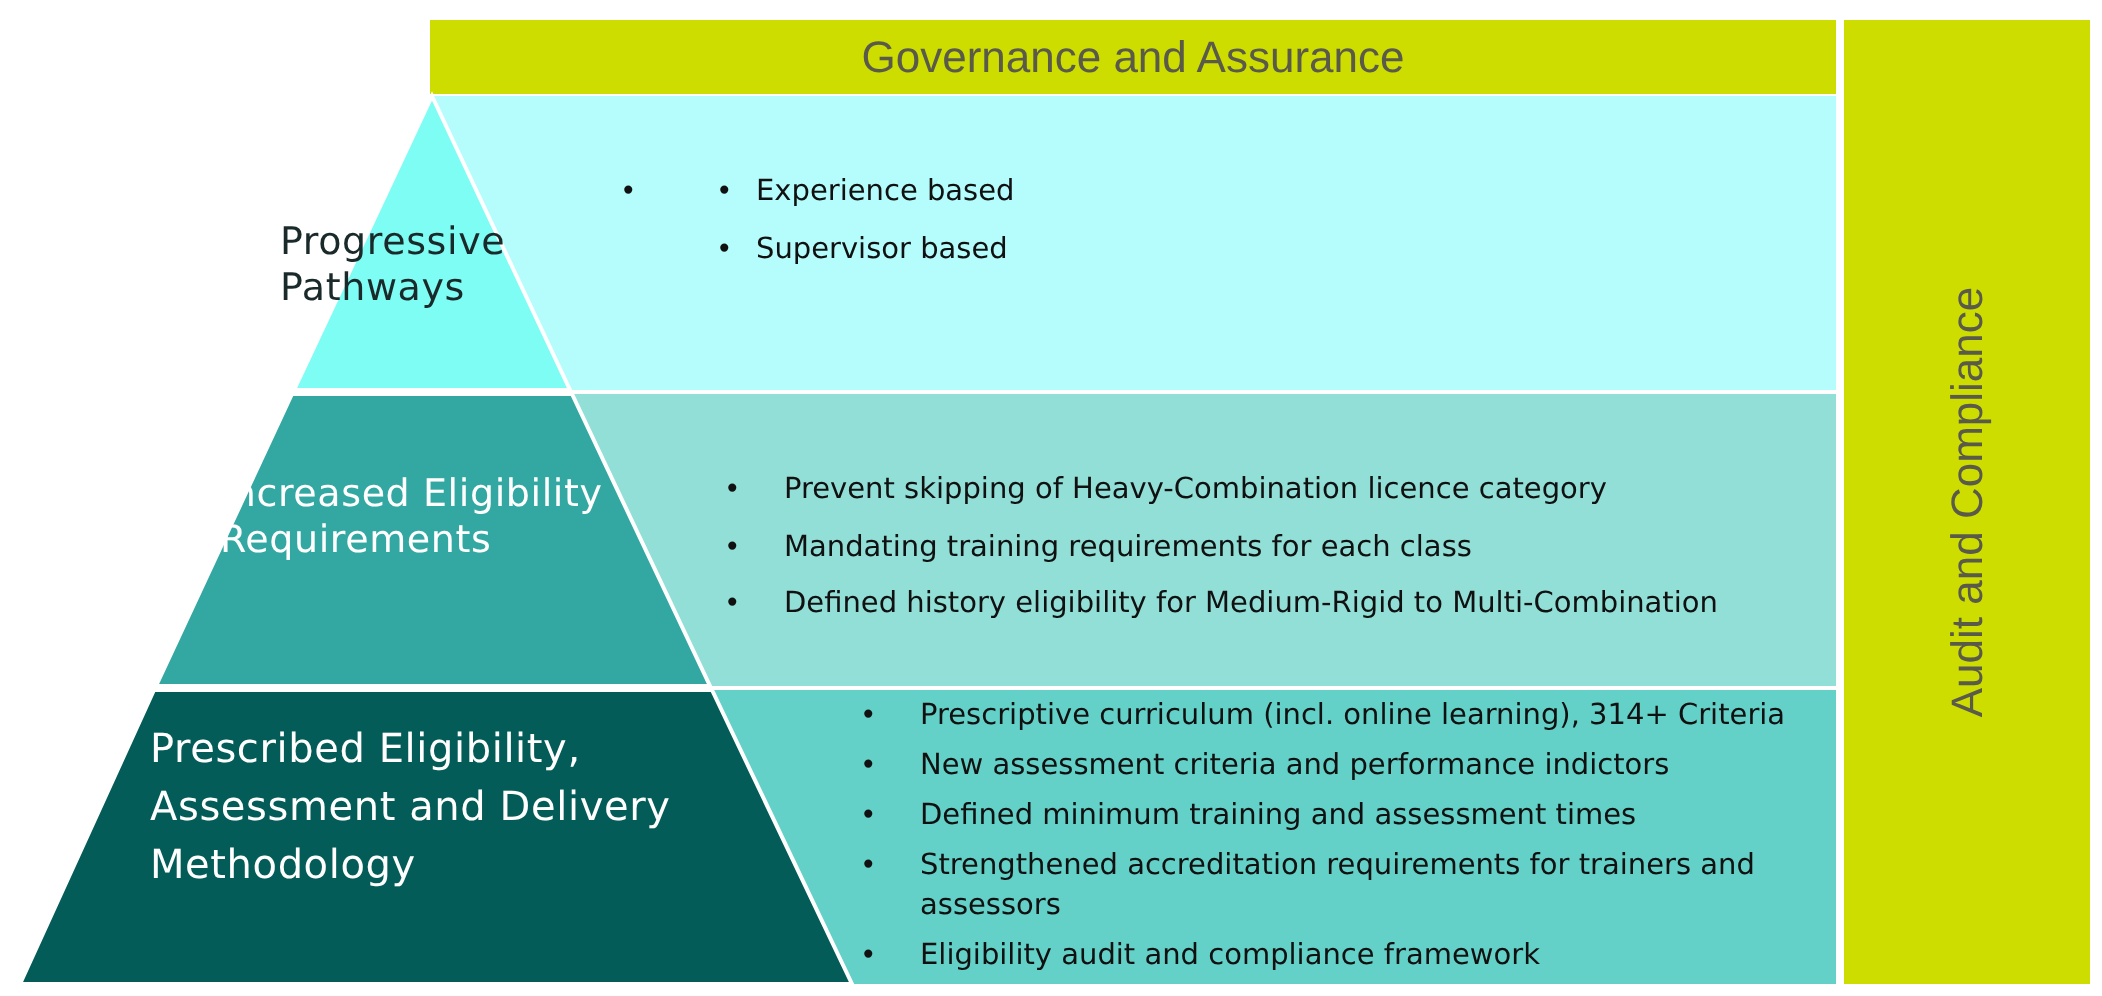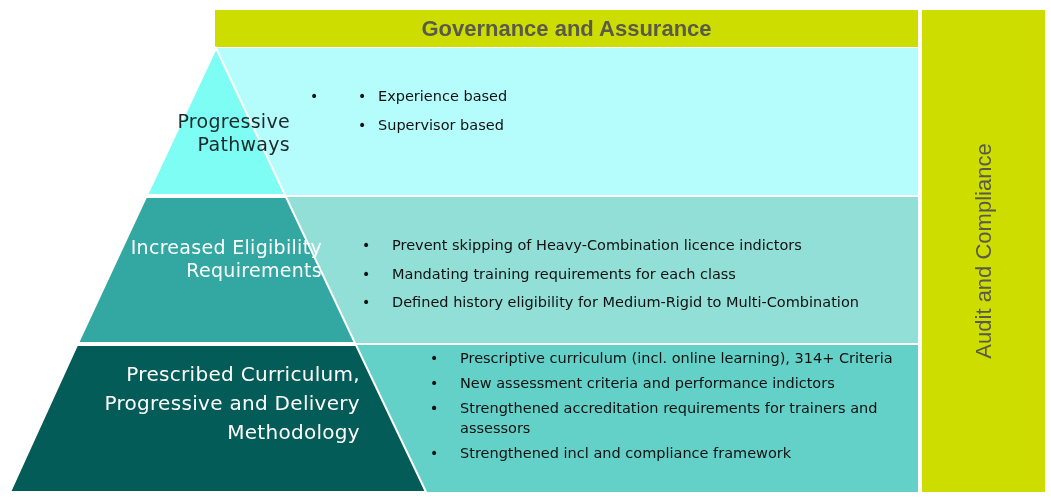--- a/index.html
+++ b/index.html
@@ -1,27 +1,27 @@
 <!DOCTYPE html>
 <html><head>
 <meta charset="utf-8">
 <style>
   html, body { margin:0; padding:0; background:#ffffff; }
   body { width:1051px; height:498px; position:relative; overflow:hidden; font-family:"DejaVu Sans", sans-serif; }
   .abs { position:absolute; }
   #gov-bar { left:215px; top:10px; width:703px; height:37px; background:#cedd00; display:flex; align-items:center; justify-content:center; }
-  #gov-bar span { font-family:"Liberation Sans", sans-serif; font-size:22px; color:#5a5a4a;font-weight:bold; }
+  #gov-bar span { font-family:"Liberation Sans", sans-serif; font-size:22px; color:#5a5a4a; }
   #audit-bar { left:922px; top:10px; width:123px; height:482px; background:#cedd00; }
   #audit-label { position:absolute; left:50%; top:50%; transform:translate(-50%,-50%) rotate(-90deg); white-space:nowrap; font-family:"Liberation Sans", sans-serif; font-size:22px; color:#5a5a4a; }
   .band { left:215px; width:703px; }
   #band1 { top:48px; height:147px; background:#b5fdfd; }
   #band2 { top:197px; height:146px; background:#91dfd7; }
   #band3 { top:345px; height:147px; background:#64d1c9; }
   svg#pyramid { left:0; top:0; }
-  .tier-label { text-align:right; line-height:1.2; font-size:19px; letter-spacing:0.3px; }
+  .tier-label { text-align:left; line-height:1.2; font-size:19px; letter-spacing:0.3px; }
   #lbl1 { left:140px; top:110px; width:150px; color:#1a2a2a; }
   #lbl2 { left:110px; top:236px; width:212px; color:#ffffff; }
   #lbl3 { left:75px; top:360px; width:285px; color:#ffffff; font-size:20px; line-height:1.45; }
   ul { margin:0; padding:0; list-style:none; }
   li { position:relative; color:#111; font-size:14.5px; }
   li .dot { position:absolute; left:0; top:0; font-size:14px; }
   #list1 { left:310px; top:82px; width:560px; }
   #list1 li { padding-left:20px; line-height:29px; }
   #list1 li.sub { margin-left:48px; }
   #list2 { left:362px; top:231px; width:550px; }
@@ -45,33 +45,33 @@
 <div id="band3" class="abs band"></div>
 
 <svg id="pyramid" class="abs" width="1051" height="498">
   <polygon points="216,48 285,195 147,195" fill="#7efdf5" stroke="#ffffff" stroke-width="2"></polygon>
   <polygon points="146,197 286,197 355,343 78,343" fill="#33a8a2" stroke="#ffffff" stroke-width="2"></polygon>
   <polygon points="77,345 356,345 426,492 10,492" fill="#035c57" stroke="#ffffff" stroke-width="2"></polygon>
 </svg>
 
 <div id="lbl1" class="abs tier-label">Progressive Pathways</div>
 <div id="lbl2" class="abs tier-label">Increased Eligibility Requirements</div>
-<div id="lbl3" class="abs tier-label">Prescribed Curriculum, Progressive and Delivery Methodology</div>
+<div id="lbl3" class="abs tier-label">Prescribed Eligibility, Assessment and Delivery Methodology</div>
 
 <ul id="list1" class="abs">
   <li><span class="dot">•</span></li>
   <li class="sub"><span class="dot">•</span><span>Experience based</span></li>
   <li class="sub"><span class="dot">•</span><span>Supervisor based</span></li>
 </ul>
 
 <ul id="list2" class="abs">
-  <li><span class="dot">•</span><span>Prevent skipping of Heavy-Combination licence indictors</span></li>
+  <li><span class="dot">•</span><span>Prevent skipping of Heavy-Combination licence category</span></li>
   <li><span class="dot">•</span><span>Mandating training requirements for each class</span></li>
   <li><span class="dot">•</span><span>Defined history eligibility for Medium-Rigid to Multi-Combination</span></li>
 </ul>
 
 <ul id="list3" class="abs">
   <li><span class="dot">•</span><span>Prescriptive curriculum (incl. online learning), 314+ Criteria</span></li>
   <li><span class="dot">•</span><span>New assessment criteria and performance indictors</span></li>
-  <li><span class="dot">•</span></li>
+  <li><span class="dot">•</span><span>Defined minimum training and assessment times</span></li>
   <li><span class="dot">•</span><span>Strengthened accreditation requirements for trainers and assessors</span></li>
-  <li><span class="dot">•</span><span>Strengthened incl and compliance framework</span></li>
+  <li><span class="dot">•</span><span>Eligibility audit and compliance framework</span></li>
 </ul>
 
 </body></html>

